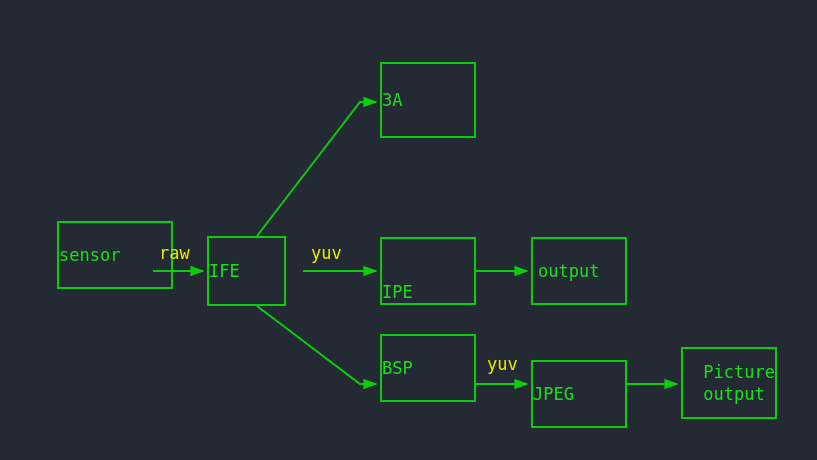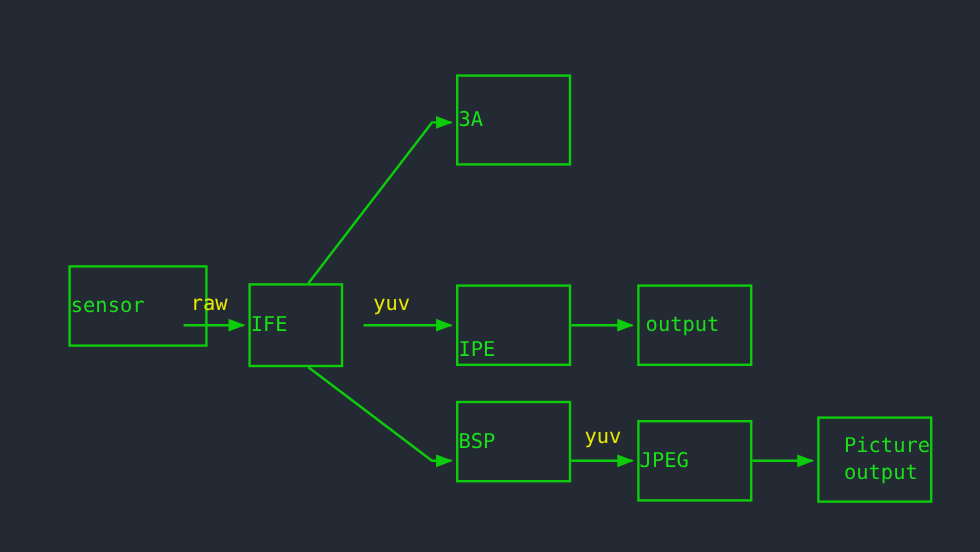--- a/index.html
+++ b/index.html
@@ -94,21 +94,21 @@
   </div>
 
   <div class="node" style="left:531px; top:237px; width:96px; height:68px; padding-left:5px;">
     <span class="node-label">output</span>
   </div>
 
   <div class="node" style="left:380px; top:334px; width:96px; height:68px;justify-content:center;">
     <span class="node-label">BSP</span>
   </div>
 
-  <div class="node" style="left:531px; top:350px; width:96px; height:68px;">
+  <div class="node" style="left:531px; top:360px; width:96px; height:68px;">
     <span class="node-label">JPEG</span>
   </div>
 
   <div class="node" style="left:681px; top:347px; width:96px; height:72px; padding-left:8px;align-items:flex-end;">
     <span class="node-label">Picture
 output</span>
   </div>
 
   <div class="edge-label" style="left:159px; top:244px;">raw</div>
 

